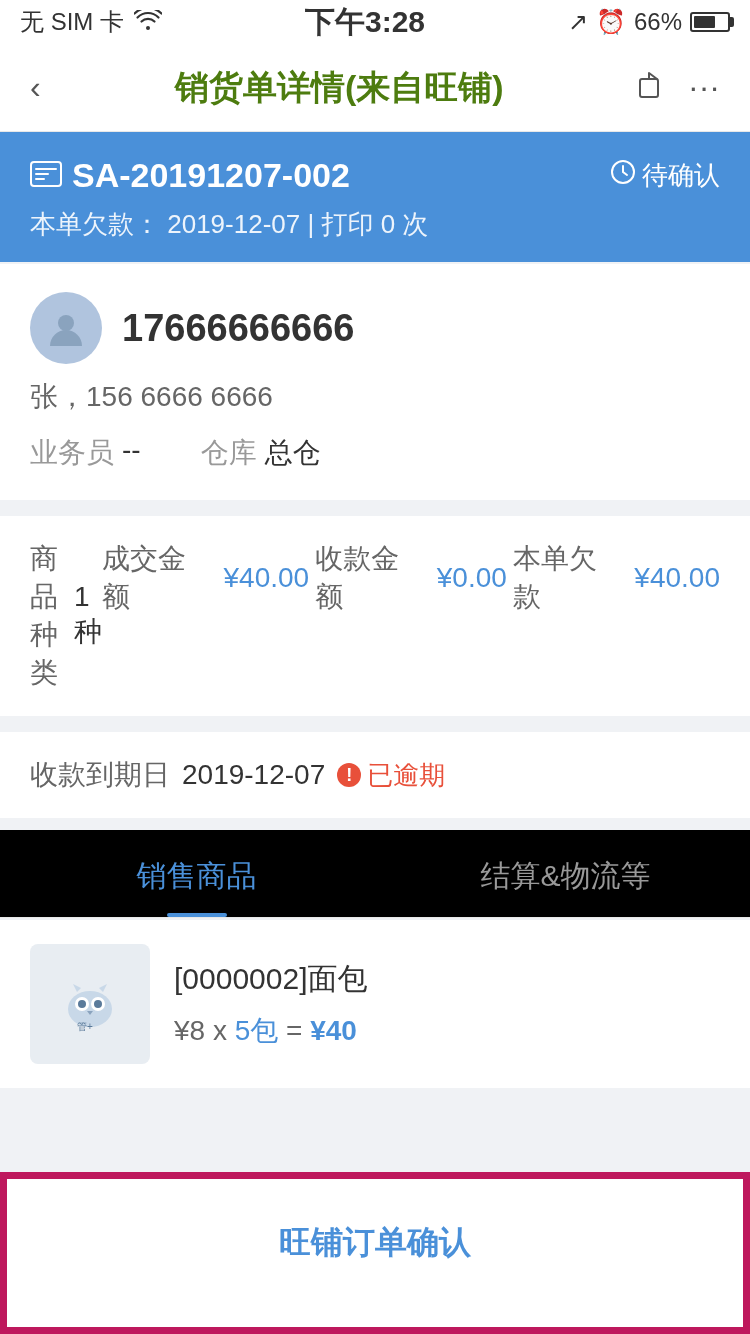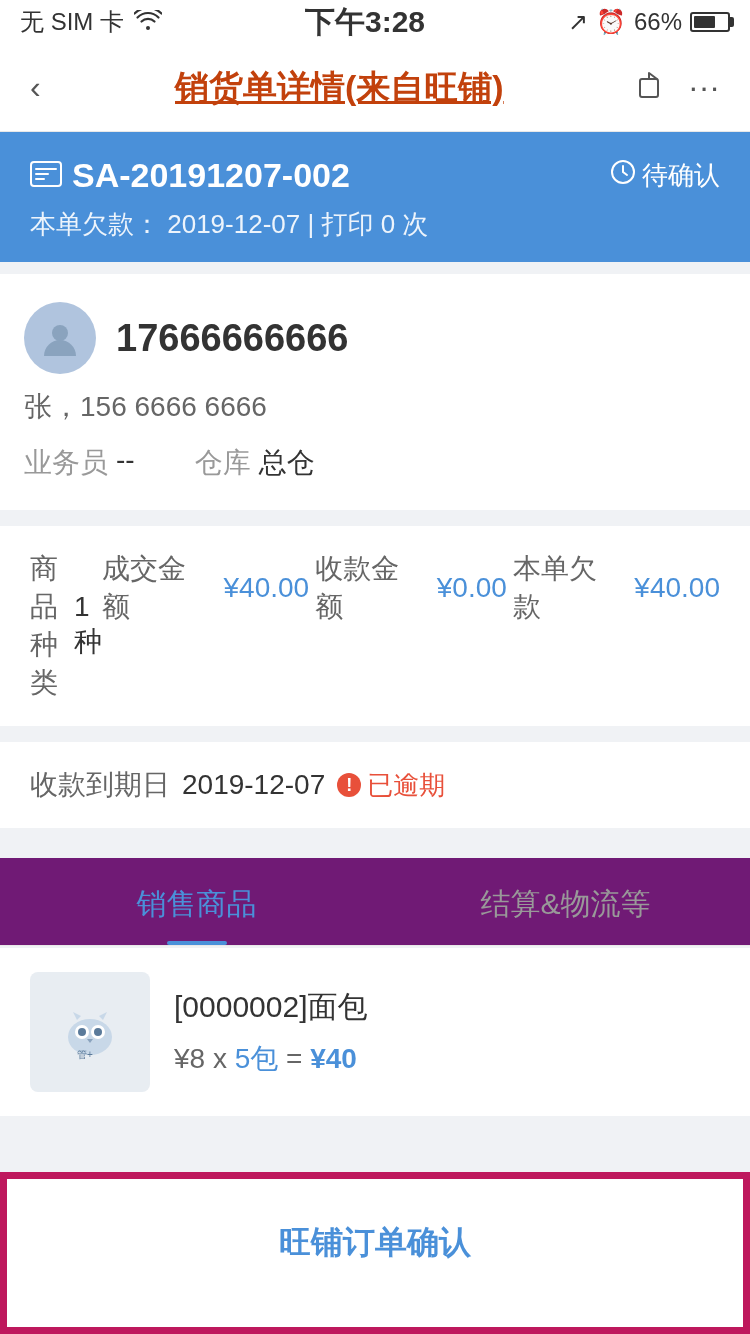--- a/index.html
+++ b/index.html
@@ -42,21 +42,21 @@
     
     .nav-bar {
       height: 88px;
       background: #fff;
       display: flex;
       align-items: center;
       justify-content: space-between;
       padding: 0 30px;
       border-bottom: 1px solid #e8e8e8;
     }
-    .nav-title { font-size: 34px; font-weight: 600; color: #c2410c; text-decoration: underline; }
+    .nav-title { font-size: 34px; font-weight: 600; color: #4d7c0f; }
     .nav-left, .nav-right { display: flex; align-items: center; gap: 20px; }
     .nav-btn { font-size: 32px; color: #555; cursor: pointer; }
 
     
     .header-card {
       background: #4a90d9;
       padding: 24px 30px 20px;
     }
     .header-top {
       display: flex;
@@ -78,22 +78,22 @@
       align-items: center;
       gap: 6px;
       color: #fff;
       font-size: 26px;
     }
     .order-meta { font-size: 26px; color: rgba(255,255,255,0.9); }
 
     
     .customer-card {
       background: #fff;
-      padding: 28px 24px;
-      margin-top: 12px;
+      padding: 28px 30px;
+      margin-top: 2px;
     }
     .customer-top {
       display: flex;
       align-items: center;
       gap: 20px;
       margin-bottom: 14px;
     }
     .avatar {
       width: 72px; height: 72px;
       border-radius: 50%;
@@ -169,22 +169,22 @@
       background: #e8503a;
       border-radius: 50%;
       display: flex; align-items: center; justify-content: center;
       color: #fff;
       font-size: 18px;
       font-weight: 700;
     }
 
     
     .tabs-container {
-      background: #701a75;
-      margin-top: 30px;
+      background: #000000;
+      margin-top: 12px;
       display: flex;
       border-bottom: 1px solid #e8e8e8;
       padding-left: 12px;
     }
     .tab {
       flex: 1;
       text-align: center;
       padding: 26px 0 20px;
       font-size: 30px;
       color: #999;

